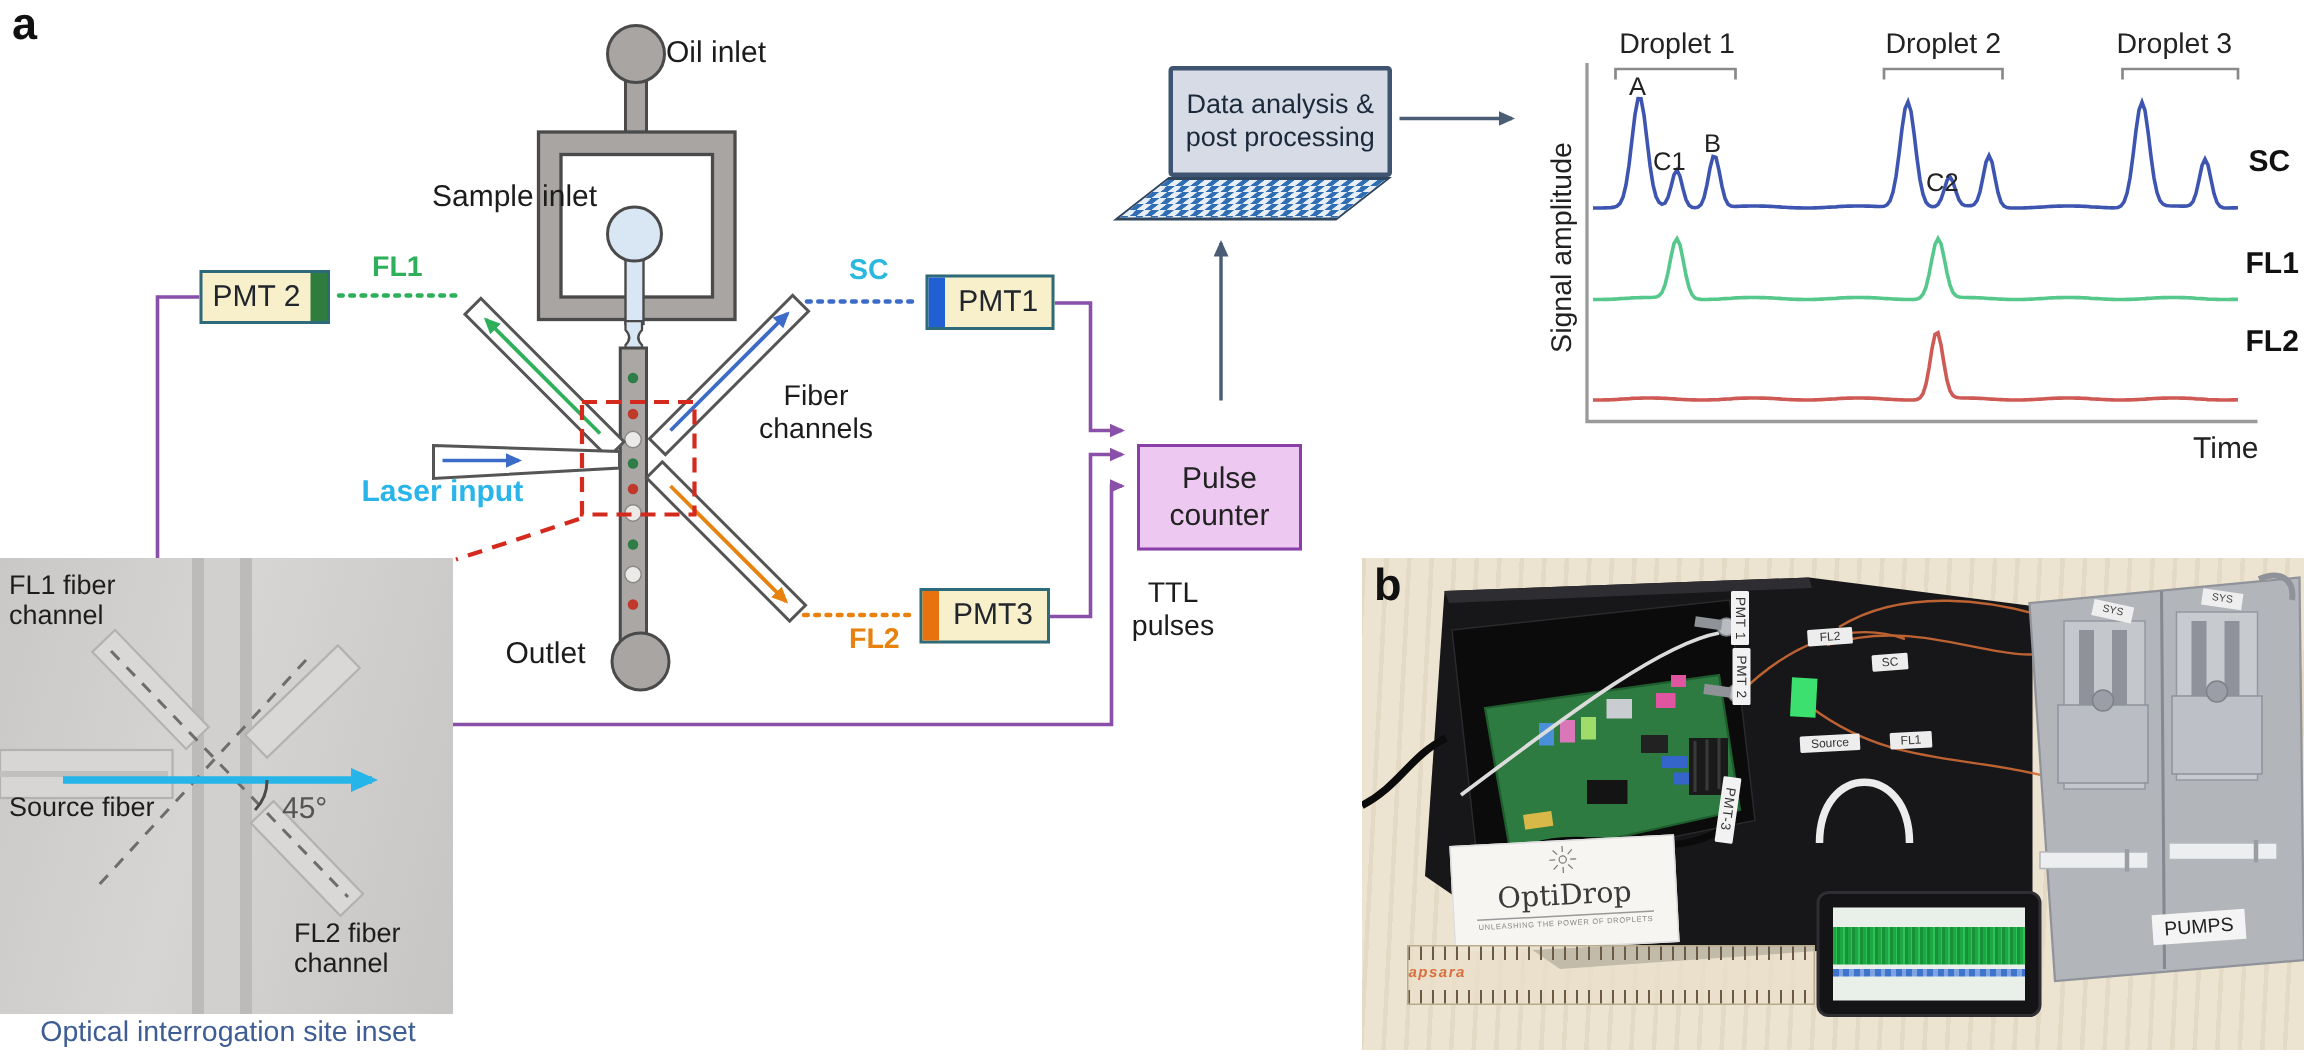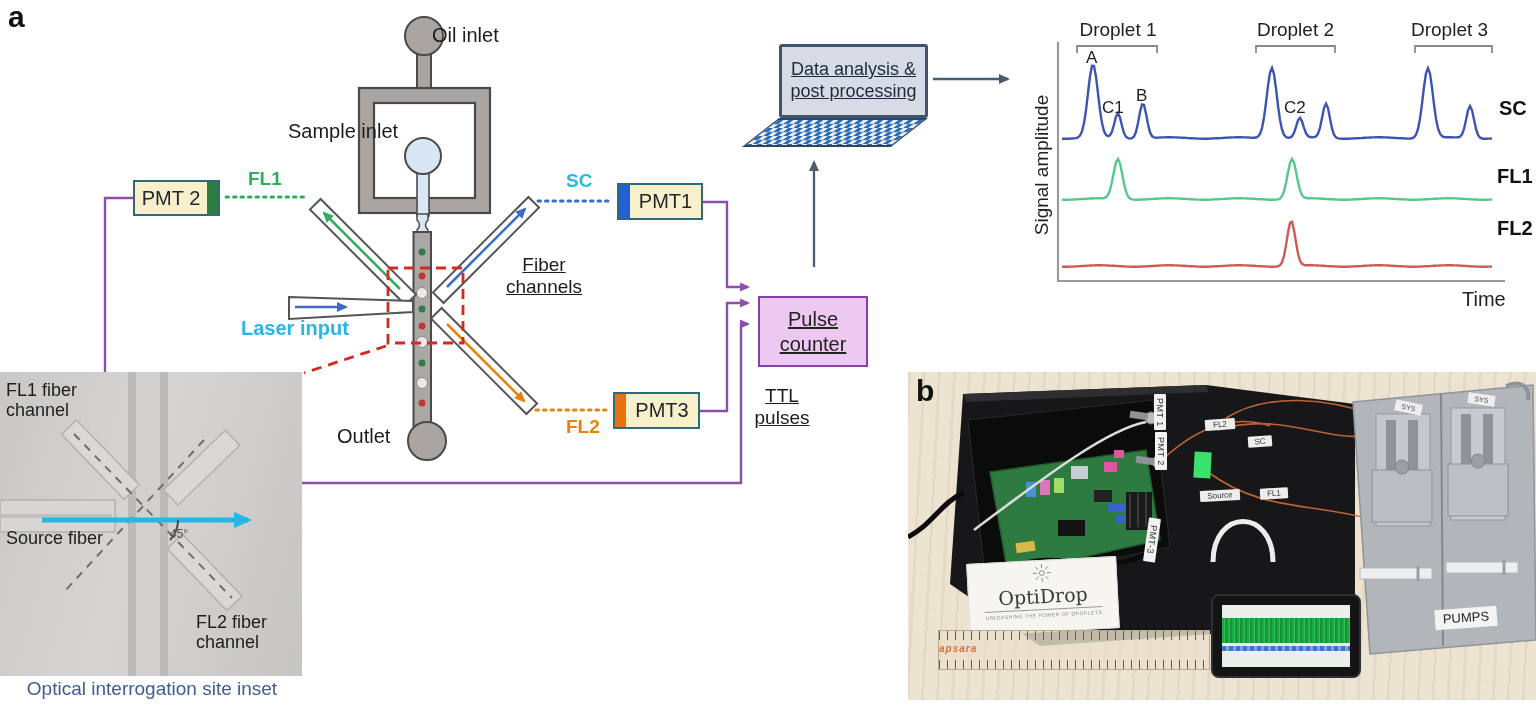--- a/index.html
+++ b/index.html
@@ -14,21 +14,21 @@
   .proc-box{position:absolute;box-sizing:border-box;display:flex;align-items:center;justify-content:center;text-align:center;}
   #pulse-counter{background:#edc9f2;border:2.5px solid #8a3fa8;font-size:20px;line-height:1.25;color:#222;margin-top:29px;}
   #laptop-screen{background:#d7dbe6;border:3px solid #3f5470;border-radius:3px;font-size:18px;line-height:1.22;color:#1b2a3a;}
   #laptop-kb{position:absolute;left:779px;top:118px;width:149px;height:29px;border:2px solid #30465e;box-sizing:border-box;
              background:repeating-conic-gradient(#e8eef6 0% 25%, #2f6db5 0% 50%) 0 0/10px 8px;
              transform:skewX(-52deg);transform-origin:top left;}
   .sig-lbl{position:absolute;font-weight:bold;font-size:19px;}
   .trace-lbl{position:absolute;font-weight:bold;font-size:20px;color:#111;}
   .plot-txt{position:absolute;font-size:19px;color:#222;}
   .peak-lbl{position:absolute;font-size:17px;color:#222;}
-  .wrap{white-space:normal;text-align:center;text-decoration:underline;}
+  .wrap{white-space:normal;text-align:center;}
   
   #inset{position:absolute;left:0;top:372px;width:302px;height:304px;overflow:hidden;
          background:linear-gradient(105deg,#c9c8c6,#d7d5d3 45%,#c7c5c3);}
   .inset-lbl{position:absolute;font-size:18px;line-height:1.12;color:#1d1d1d;white-space:normal;}
   #inset-caption{position:absolute;left:2px;top:678px;width:300px;text-align:center;font-size:19px;color:#3e5d94;}
   
   #panelb{position:absolute;left:908px;top:372px;width:628px;height:328px;overflow:hidden;
           background:#ece3d0;background-image:repeating-linear-gradient(93deg,rgba(158,132,92,.10) 0 3px,transparent 3px 15px);}
   .tagv{position:absolute;background:#f2f2f2;color:#333;writing-mode:vertical-rl;text-align:center;
         font-size:9px;letter-spacing:.5px;border-radius:1px;padding:2px 1px;}
@@ -150,21 +150,21 @@
       </g>
     <g id="traces">
         <path d="M1062,138.7L1064,138.7L1066,138.7L1068,138.7L1070,138.6L1072,138.5L1074,138.4L1076,138.1L1078,137.4L1080,135.6L1082,131.4L1084,123.2L1086,110.1L1088,93.0L1090,76.3L1092,65.8L1094,65.9L1096,76.7L1098,93.4L1100,110.2L1102,123.1L1104,131.0L1106,134.9L1108,136.2L1110,135.4L1112,131.6L1114,124.5L1116,116.5L1118,113.3L1120,117.5L1122,125.8L1124,133.0L1126,136.8L1128,138.2L1130,138.5L1132,138.1L1134,136.4L1136,131.8L1138,123.1L1140,112.1L1142,104.4L1144,105.0L1146,113.6L1148,124.3L1150,132.2L1152,136.1L1154,137.4L1156,137.7L1158,137.6L1160,137.5L1162,137.4L1164,137.4L1166,137.3L1168,137.3L1170,137.3L1172,137.3L1174,137.4L1176,137.4L1178,137.5L1180,137.6L1182,137.7L1184,137.8L1186,137.9L1188,138.1L1190,138.2L1192,138.3L1194,138.4L1196,138.5L1198,138.6L1200,138.6L1202,138.7L1204,138.7L1206,138.7L1208,138.7L1210,138.6L1212,138.5L1214,138.4L1216,138.3L1218,138.2L1220,138.1L1222,138.0L1224,137.9L1226,137.7L1228,137.6L1230,137.5L1232,137.4L1234,137.4L1236,137.3L1238,137.3L1240,137.3L1242,137.3L1244,137.4L1246,137.4L1248,137.5L1250,137.6L1252,137.7L1254,137.7L1256,137.5L1258,136.5L1260,133.9L1262,128.1L1264,117.7L1266,102.7L1268,85.9L1270,72.5L1272,67.9L1274,74.2L1276,88.6L1278,105.5L1280,119.9L1282,129.5L1284,134.8L1286,137.0L1288,137.8L1290,137.6L1292,136.3L1294,132.8L1296,126.8L1298,120.3L1300,117.8L1302,121.3L1304,127.8L1306,133.2L1308,136.0L1310,137.0L1312,137.2L1314,137.1L1316,136.4L1318,133.8L1320,127.8L1322,118.1L1324,108.1L1326,103.7L1328,108.1L1330,118.4L1332,128.4L1334,134.7L1336,137.4L1338,138.4L1340,138.6L1342,138.7L1344,138.7L1346,138.7L1348,138.7L1350,138.6L1352,138.5L1354,138.4L1356,138.3L1358,138.2L1360,138.1L1362,138.0L1364,137.8L1366,137.7L1368,137.6L1370,137.5L1372,137.4L1374,137.4L1376,137.3L1378,137.3L1380,137.3L1382,137.3L1384,137.4L1386,137.4L1388,137.5L1390,137.6L1392,137.7L1394,137.9L1396,138.0L1398,138.1L1400,138.2L1402,138.3L1404,138.4L1406,138.5L1408,138.6L1410,138.5L1412,138.3L1414,137.3L1416,134.6L1418,128.9L1420,118.7L1422,103.8L1424,87.0L1426,73.3L1428,68.1L1430,73.7L1432,87.6L1434,104.3L1436,118.7L1438,128.4L1440,133.7L1442,136.1L1444,137.0L1446,137.2L1448,137.3L1450,137.3L1452,137.3L1454,137.4L1456,137.4L1458,137.3L1460,136.7L1462,134.4L1464,128.9L1466,119.9L1468,110.4L1470,106.1L1472,110.1L1474,119.6L1476,129.0L1478,135.0L1480,137.6L1482,138.5L1484,138.7L1486,138.7L1488,138.6L1490,138.6L1492,138.5" fill="none" stroke="#3d55b0" stroke-width="2.4"></path>
         <path d="M1062,199.7L1064,199.7L1066,199.7L1068,199.7L1070,199.6L1072,199.6L1074,199.5L1076,199.4L1078,199.3L1080,199.1L1082,199.0L1084,198.9L1086,198.8L1088,198.6L1090,198.5L1092,198.5L1094,198.4L1096,198.3L1098,198.3L1100,198.3L1102,198.2L1104,198.0L1106,197.2L1108,194.9L1110,190.0L1112,181.8L1114,171.3L1116,162.3L1118,159.1L1120,163.3L1122,172.9L1124,183.5L1126,191.6L1128,196.4L1130,198.6L1132,199.4L1134,199.6L1136,199.7L1138,199.7L1140,199.6L1142,199.5L1144,199.5L1146,199.4L1148,199.2L1150,199.1L1152,199.0L1154,198.9L1156,198.7L1158,198.6L1160,198.5L1162,198.4L1164,198.4L1166,198.3L1168,198.3L1170,198.3L1172,198.3L1174,198.4L1176,198.4L1178,198.5L1180,198.6L1182,198.7L1184,198.8L1186,198.9L1188,199.1L1190,199.2L1192,199.3L1194,199.4L1196,199.5L1198,199.6L1200,199.6L1202,199.7L1204,199.7L1206,199.7L1208,199.7L1210,199.6L1212,199.5L1214,199.4L1216,199.3L1218,199.2L1220,199.1L1222,199.0L1224,198.9L1226,198.7L1228,198.6L1230,198.5L1232,198.4L1234,198.4L1236,198.3L1238,198.3L1240,198.3L1242,198.3L1244,198.4L1246,198.4L1248,198.5L1250,198.6L1252,198.7L1254,198.8L1256,199.0L1258,199.1L1260,199.2L1262,199.3L1264,199.4L1266,199.5L1268,199.6L1270,199.7L1272,199.7L1274,199.7L1276,199.6L1278,199.4L1280,198.5L1282,196.2L1284,191.4L1286,183.1L1288,172.5L1290,163.0L1292,159.0L1294,162.4L1296,171.5L1298,181.9L1300,190.1L1302,195.0L1304,197.2L1306,198.0L1308,198.2L1310,198.3L1312,198.3L1314,198.4L1316,198.4L1318,198.5L1320,198.6L1322,198.7L1324,198.8L1326,199.0L1328,199.1L1330,199.2L1332,199.3L1334,199.4L1336,199.5L1338,199.6L1340,199.7L1342,199.7L1344,199.7L1346,199.7L1348,199.7L1350,199.6L1352,199.5L1354,199.4L1356,199.3L1358,199.2L1360,199.1L1362,199.0L1364,198.8L1366,198.7L1368,198.6L1370,198.5L1372,198.4L1374,198.4L1376,198.3L1378,198.3L1380,198.3L1382,198.3L1384,198.4L1386,198.4L1388,198.5L1390,198.6L1392,198.7L1394,198.9L1396,199.0L1398,199.1L1400,199.2L1402,199.3L1404,199.4L1406,199.5L1408,199.6L1410,199.7L1412,199.7L1414,199.7L1416,199.7L1418,199.6L1420,199.6L1422,199.5L1424,199.4L1426,199.3L1428,199.2L1430,199.1L1432,198.9L1434,198.8L1436,198.7L1438,198.6L1440,198.5L1442,198.4L1444,198.4L1446,198.3L1448,198.3L1450,198.3L1452,198.3L1454,198.4L1456,198.4L1458,198.5L1460,198.6L1462,198.7L1464,198.9L1466,199.0L1468,199.1L1470,199.2L1472,199.4L1474,199.5L1476,199.5L1478,199.6L1480,199.7L1482,199.7L1484,199.7L1486,199.7L1488,199.6L1490,199.6L1492,199.5" fill="none" stroke="#56c88c" stroke-width="2.4"></path>
         <path d="M1062,266.7L1064,266.7L1066,266.7L1068,266.7L1070,266.6L1072,266.6L1074,266.5L1076,266.4L1078,266.3L1080,266.1L1082,266.0L1084,265.9L1086,265.8L1088,265.6L1090,265.5L1092,265.5L1094,265.4L1096,265.3L1098,265.3L1100,265.3L1102,265.3L1104,265.4L1106,265.4L1108,265.5L1110,265.6L1112,265.7L1114,265.8L1116,265.9L1118,266.1L1120,266.2L1122,266.3L1124,266.4L1126,266.5L1128,266.6L1130,266.6L1132,266.7L1134,266.7L1136,266.7L1138,266.7L1140,266.6L1142,266.5L1144,266.5L1146,266.4L1148,266.2L1150,266.1L1152,266.0L1154,265.9L1156,265.7L1158,265.6L1160,265.5L1162,265.4L1164,265.4L1166,265.3L1168,265.3L1170,265.3L1172,265.3L1174,265.4L1176,265.4L1178,265.5L1180,265.6L1182,265.7L1184,265.8L1186,265.9L1188,266.1L1190,266.2L1192,266.3L1194,266.4L1196,266.5L1198,266.6L1200,266.6L1202,266.7L1204,266.7L1206,266.7L1208,266.7L1210,266.6L1212,266.5L1214,266.4L1216,266.3L1218,266.2L1220,266.1L1222,266.0L1224,265.9L1226,265.7L1228,265.6L1230,265.5L1232,265.4L1234,265.4L1236,265.3L1238,265.3L1240,265.3L1242,265.3L1244,265.4L1246,265.4L1248,265.5L1250,265.6L1252,265.7L1254,265.8L1256,266.0L1258,266.1L1260,266.2L1262,266.3L1264,266.4L1266,266.5L1268,266.6L1270,266.7L1272,266.7L1274,266.7L1276,266.6L1278,266.3L1280,265.3L1282,262.4L1284,256.0L1286,245.4L1288,232.5L1290,222.9L1292,221.8L1294,229.9L1296,242.4L1298,253.5L1300,260.5L1302,263.8L1304,264.9L1306,265.2L1308,265.3L1310,265.3L1312,265.3L1314,265.4L1316,265.4L1318,265.5L1320,265.6L1322,265.7L1324,265.8L1326,266.0L1328,266.1L1330,266.2L1332,266.3L1334,266.4L1336,266.5L1338,266.6L1340,266.7L1342,266.7L1344,266.7L1346,266.7L1348,266.7L1350,266.6L1352,266.5L1354,266.4L1356,266.3L1358,266.2L1360,266.1L1362,266.0L1364,265.8L1366,265.7L1368,265.6L1370,265.5L1372,265.4L1374,265.4L1376,265.3L1378,265.3L1380,265.3L1382,265.3L1384,265.4L1386,265.4L1388,265.5L1390,265.6L1392,265.7L1394,265.9L1396,266.0L1398,266.1L1400,266.2L1402,266.3L1404,266.4L1406,266.5L1408,266.6L1410,266.7L1412,266.7L1414,266.7L1416,266.7L1418,266.6L1420,266.6L1422,266.5L1424,266.4L1426,266.3L1428,266.2L1430,266.1L1432,265.9L1434,265.8L1436,265.7L1438,265.6L1440,265.5L1442,265.4L1444,265.4L1446,265.3L1448,265.3L1450,265.3L1452,265.3L1454,265.4L1456,265.4L1458,265.5L1460,265.6L1462,265.7L1464,265.9L1466,266.0L1468,266.1L1470,266.2L1472,266.4L1474,266.5L1476,266.5L1478,266.6L1480,266.7L1482,266.7L1484,266.7L1486,266.7L1488,266.6L1490,266.6L1492,266.5" fill="none" stroke="#cf5a55" stroke-width="2.4"></path>
       </g>
   </svg>
 
   <div class="panel-label" style="left:8px;top:0px;">a</div>
 
-  <div class="lbl" style="left:432px;top:24px;text-align:right;">Oil inlet</div>
+  <div class="lbl" style="left:444px;top:24px;text-align:right;">Oil inlet</div>
   <div class="lbl" style="left:288px;top:120px;">Sample inlet</div>
   <div class="lbl" style="left:337px;top:425px;">Outlet</div>
 
   <div class="sig-lbl" style="left:248px;top:168px;color:#2eb05a;">FL1</div>
   <div class="sig-lbl" style="left:566px;top:170px;color:#2ab7e0;">SC</div>
   <div class="sig-lbl" style="left:566px;top:416px;color:#e8820f;">FL2</div>
   <div class="sig-lbl" style="left:241px;top:317px;color:#29b5ea;font-size:20px;">Laser input</div>
 
   <div class="lbl wrap" style="left:498px;top:254px;width:92px;font-size:19px;white-space:normal;">Fiber channels</div>
   <div class="lbl wrap" style="left:744px;top:385px;width:76px;font-size:19px;white-space:normal;">TTL pulses</div>
@@ -192,21 +192,21 @@
   <div id="laptop-kb"></div>
 
   <div class="plot-txt" style="left:922px;top:154px;width:240px;text-align:center;transform:rotate(-90deg);">Signal amplitude</div>
   <div class="plot-txt" style="left:1462px;top:288px;font-size:20px;">Time</div>
   <div class="plot-txt" style="left:1077px;top:19px;width:82px;text-align:center;">Droplet 1</div>
   <div class="plot-txt" style="left:1253px;top:19px;width:85px;text-align:center;">Droplet 2</div>
   <div class="plot-txt" style="left:1411px;top:19px;width:85px;text-align:left;">Droplet 3</div>
   <div class="peak-lbl" style="left:1086px;top:48px;">A</div>
   <div class="peak-lbl" style="left:1102px;top:98px;">C1</div>
   <div class="peak-lbl" style="left:1136px;top:86px;">B</div>
-  <div class="peak-lbl" style="left:1284px;top:98px;">C2</div>
+  <div class="peak-lbl" style="left:1284px;top:112px;">C2</div>
   <div class="trace-lbl" style="left:1499px;top:97px;">SC</div>
   <div class="trace-lbl" style="left:1497px;top:165px;">FL1</div>
   <div class="trace-lbl" style="left:1497px;top:217px;">FL2</div>
 
   <div id="inset">
     <svg width="302" height="304" viewBox="0 0 302 304">
       <rect x="128" y="0" width="40" height="304" fill="#bdbbb9"></rect>
       <rect x="136" y="0" width="24" height="304" fill="#d2d0ce"></rect>
       <rect x="0" y="128" width="115" height="32" fill="#d8d6d4" stroke="#b4b2b0" stroke-width="1.5"></rect>
       <line x1="0" y1="144" x2="112" y2="144" stroke="#c2c0be" stroke-width="4"></line>
@@ -215,21 +215,21 @@
       <rect x="162" y="190" width="86" height="21" fill="#dad8d6" stroke="#b4b2b0" stroke-width="1.5" transform="rotate(46,205,200)"></rect>
       <g stroke="#6f6d6b" stroke-width="2" stroke-dasharray="8 7" fill="none">
         <line x1="74" y1="62" x2="232" y2="226"></line>
         <line x1="204" y1="68" x2="64" y2="220"></line>
       </g>
       <line x1="42" y1="148" x2="248" y2="148" stroke="#25b5e8" stroke-width="5" marker-end="url(#ar-cyan)"></line>
       <path d="M178,148 A28,28 0 0 1 170,168" fill="none" stroke="#4a4a4a" stroke-width="2"></path>
     </svg>
     <div class="inset-lbl" style="left:6px;top:8px;width:100px;">FL1 fiber channel</div>
     <div class="inset-lbl" style="left:6px;top:156px;width:120px;text-align:left;">Source fiber</div>
-    <div class="inset-lbl" style="left:170px;top:156px;width:40px;color:#555;font-size:12px;">45°</div>
+    <div class="inset-lbl" style="left:188px;top:156px;width:40px;color:#555;font-size:20px;">45°</div>
     <div class="inset-lbl" style="left:196px;top:240px;width:104px;">FL2 fiber channel</div>
   </div>
   <div id="inset-caption">Optical interrogation site inset</div>
 
   <div id="panelb">
     <svg width="628" height="328" viewBox="0 0 628 328">
 
       <path d="M55,22 L298,13 L447,32 L447,252 L132,274 L42,212 Z" fill="#17171a"></path>
       <path d="M60,48 L245,28 L262,175 L78,212 Z" fill="#0b0b0c" stroke="#2a2a2c" stroke-width="1"></path>
       <path d="M55,22 L298,13 L300,20 L58,30 Z" fill="#2e2e32"></path>

